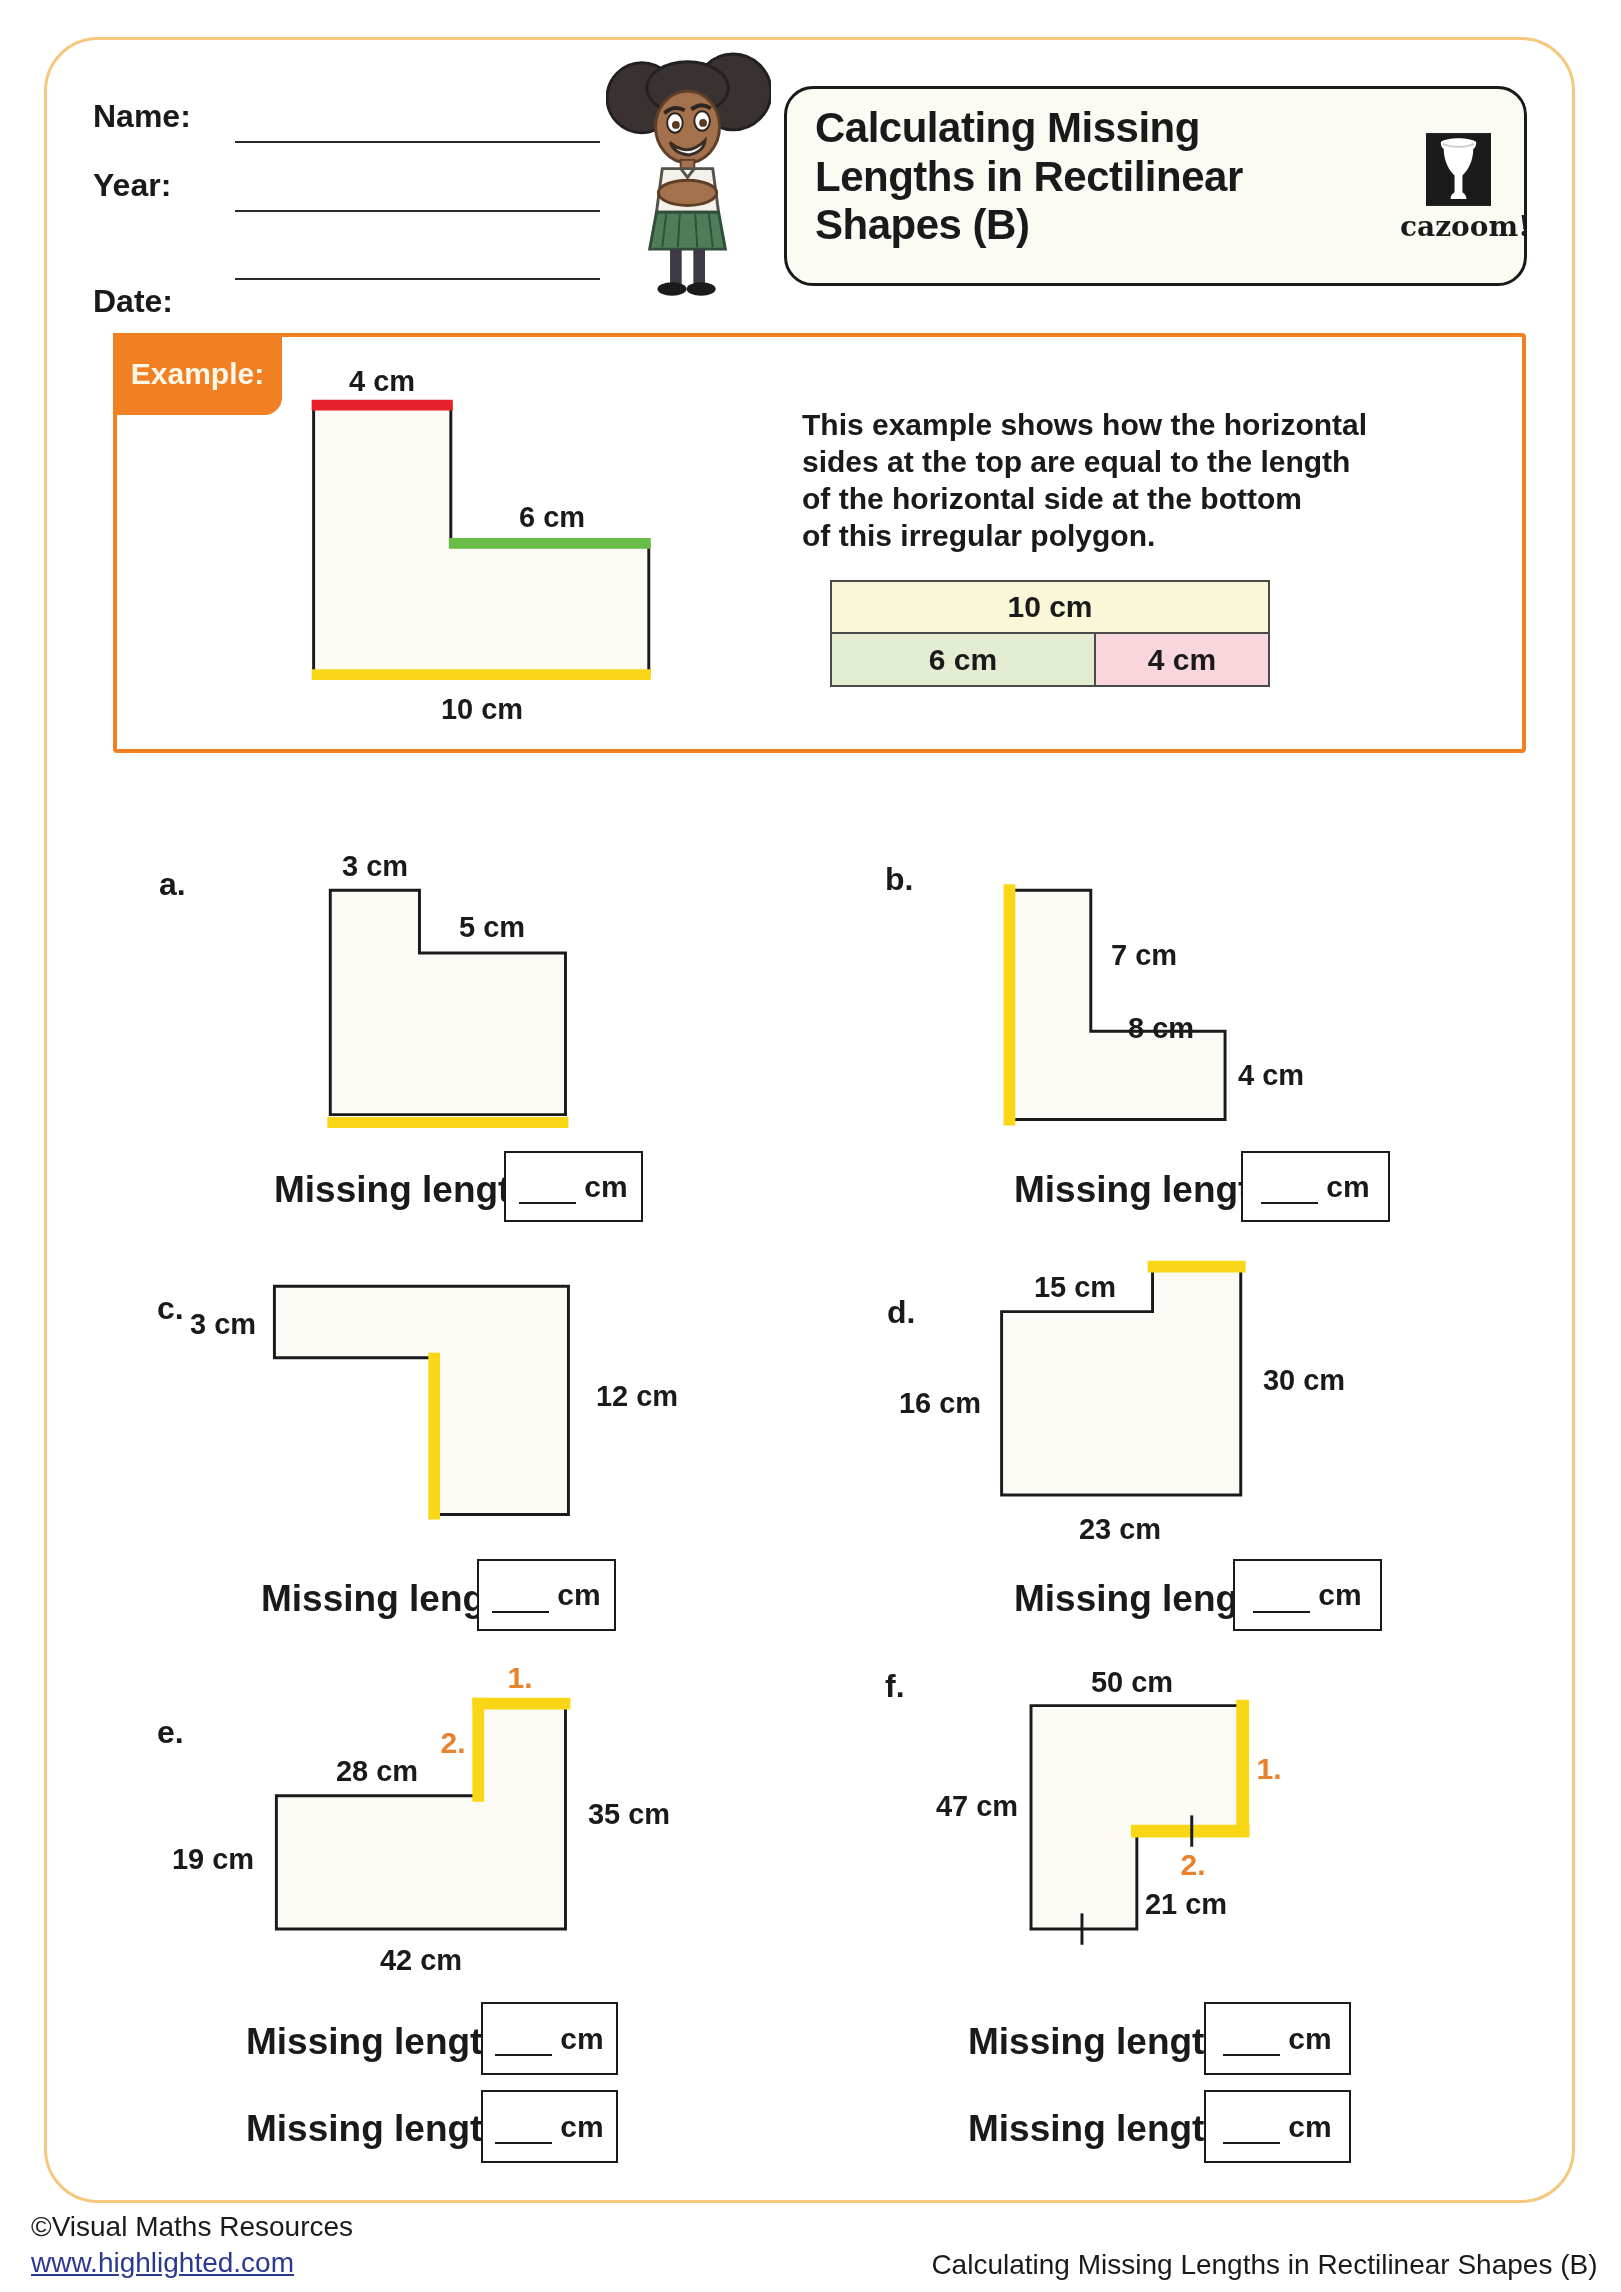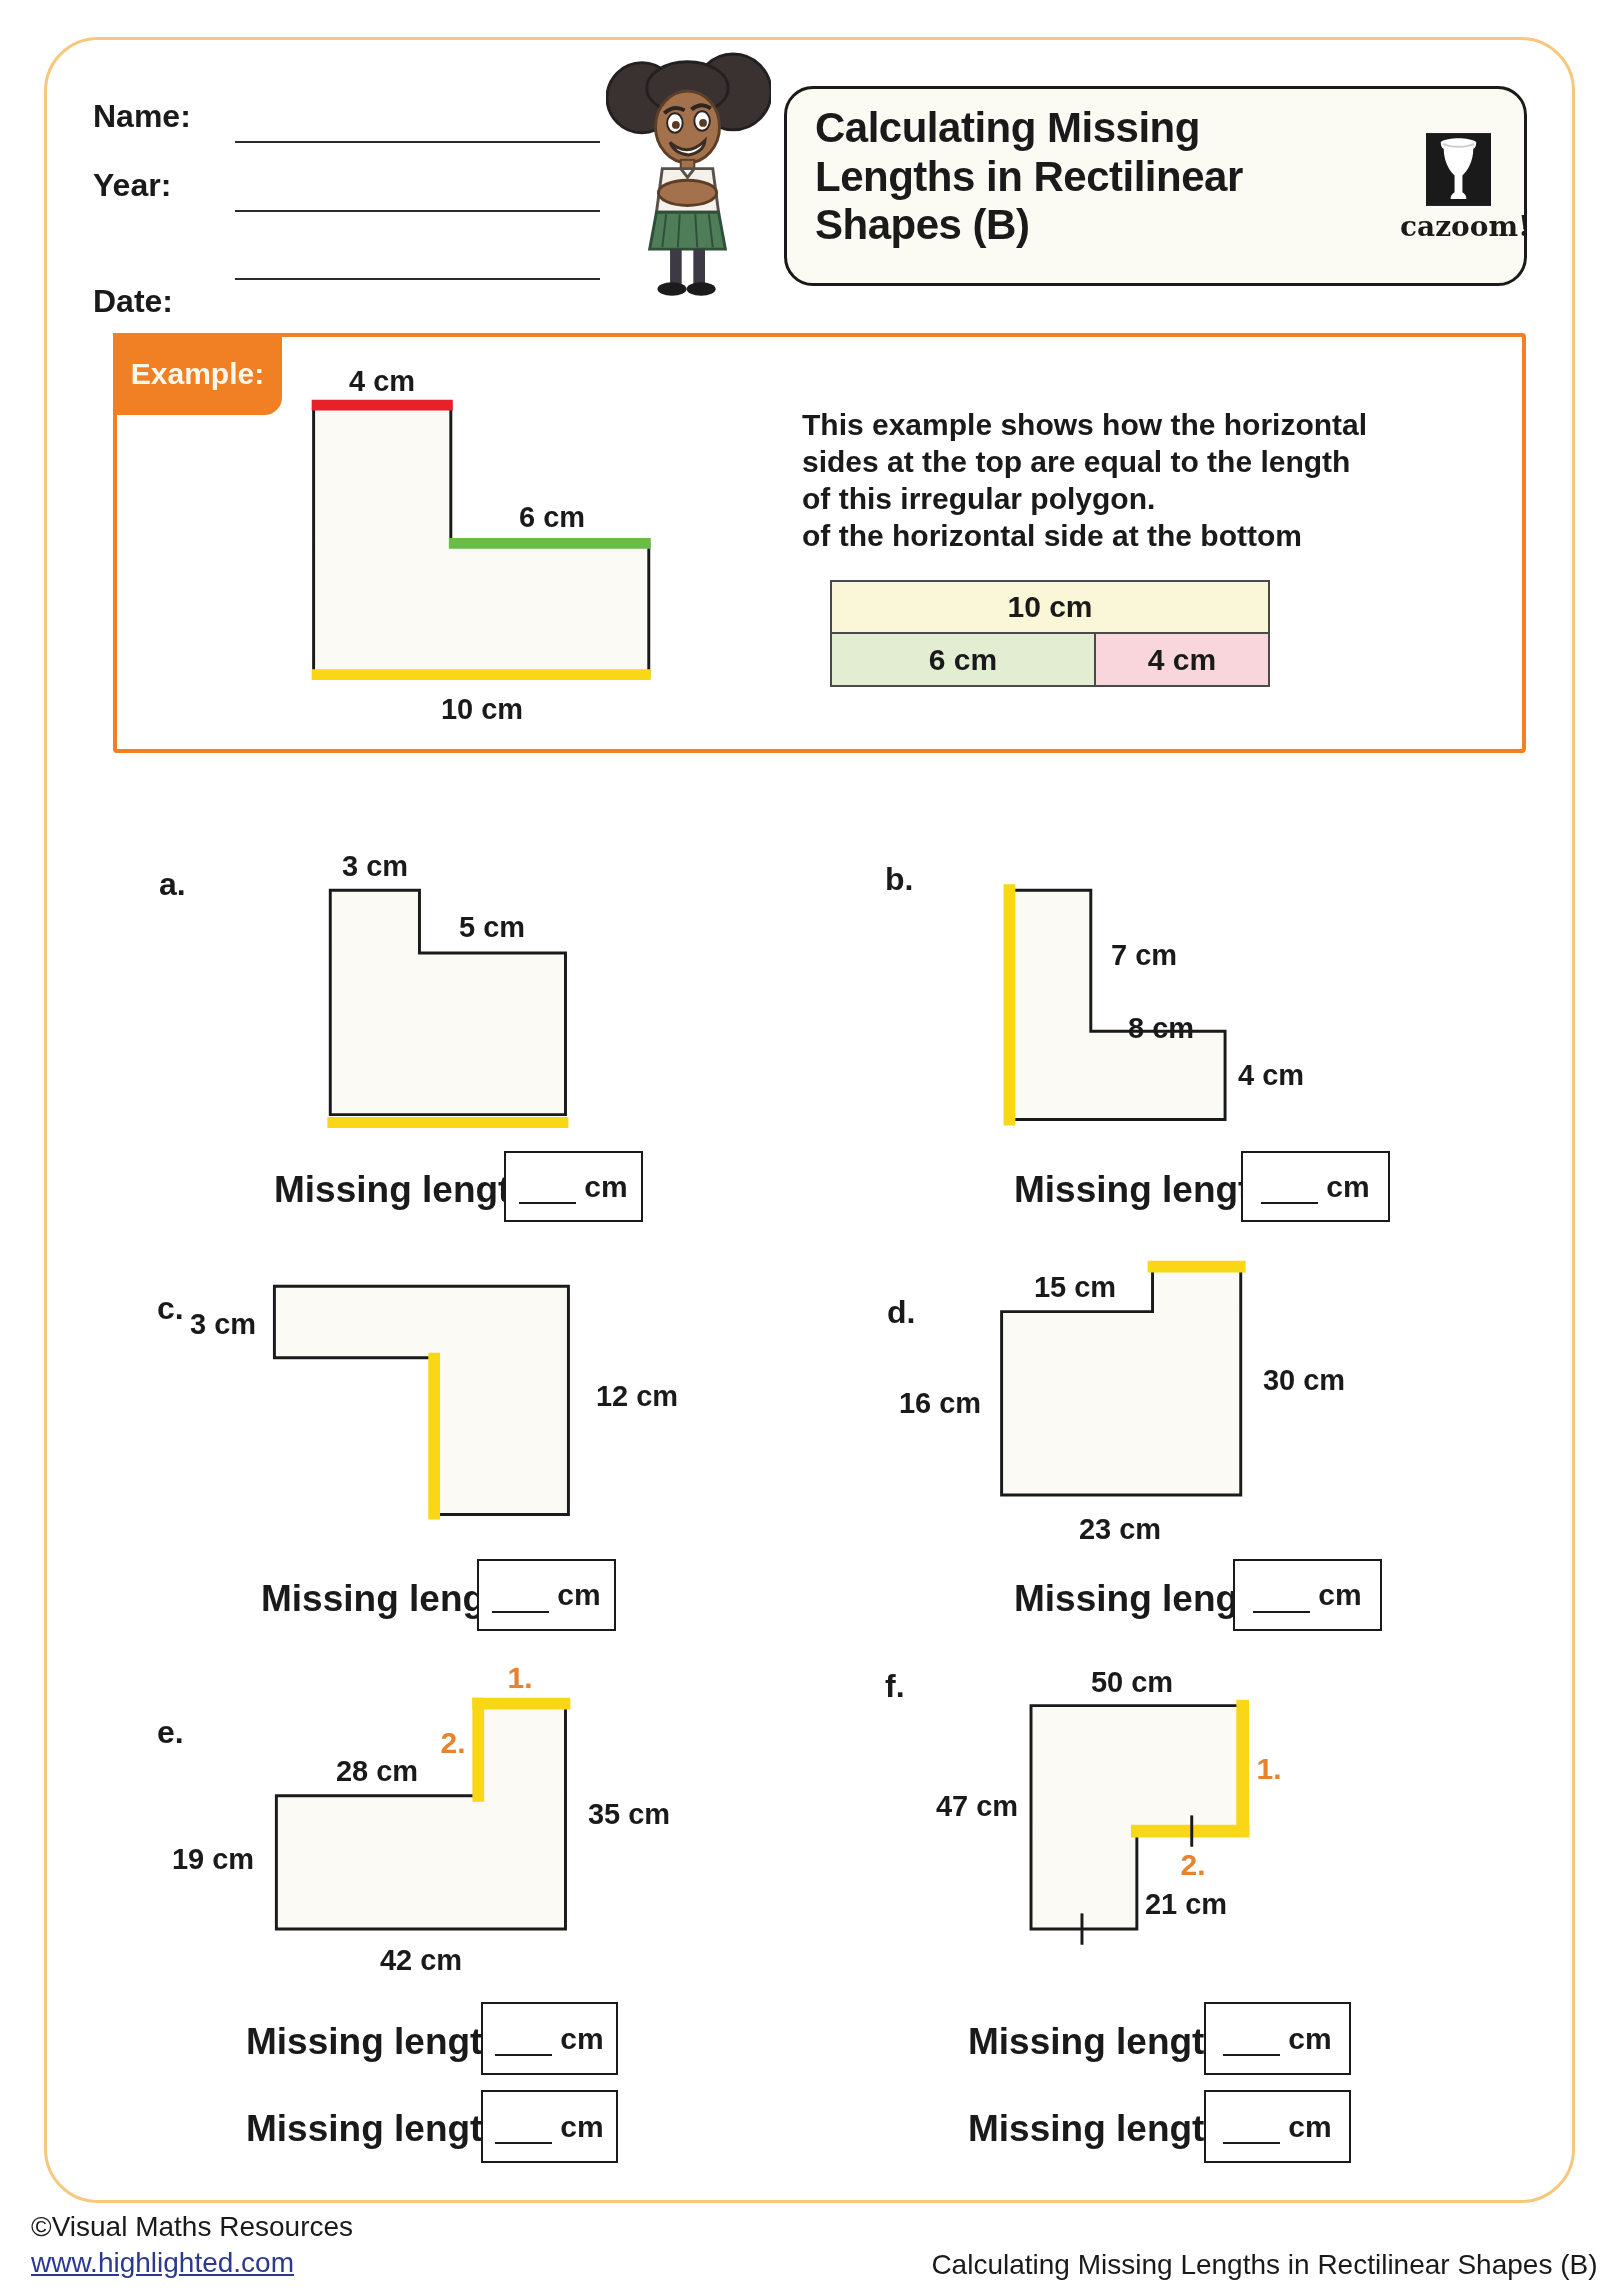--- a/index.html
+++ b/index.html
@@ -83,22 +83,22 @@
     </svg>
     <div class="logo-text">cazoom!</div>
   </div>
 
   <div class="abs example-box" style="left:113px;top:333px;width:1405px;height:412px;"></div>
   <div class="abs example-tab" style="left:113px;top:333px;width:169px;height:82px;">Example:</div>
 
   <div class="abs" style="left:802px;top:406px;">
     <div class="desc-line">This example shows how the horizontal</div>
     <div class="desc-line">sides at the top are equal to the length</div>
+    <div class="desc-line">of the horizontal side at the bottom</div>
     <div class="desc-line">of this irregular polygon.</div>
-    <div class="desc-line">of the horizontal side at the bottom</div>
   </div>
 
   <div class="abs bar" style="left:830px;top:580px;width:440px;height:54px;background:#FAF7D8;">10 cm</div>
   <div class="abs bar" style="left:830px;top:632px;width:266px;height:55px;background:#E3EDD1;">6 cm</div>
   <div class="abs bar" style="left:1094px;top:632px;width:176px;height:55px;background:#F8D6DB;">4 cm</div>
 
   <svg class="abs" style="left:0;top:0;" width="1621" height="2293" viewBox="0 0 1654 2339">
 
     <g>
       <polygon points="320,413 460,413 460,554 662,554 662,688 320,688" fill="#FBFAF4" stroke="#1A1A1A" stroke-width="3"></polygon>

